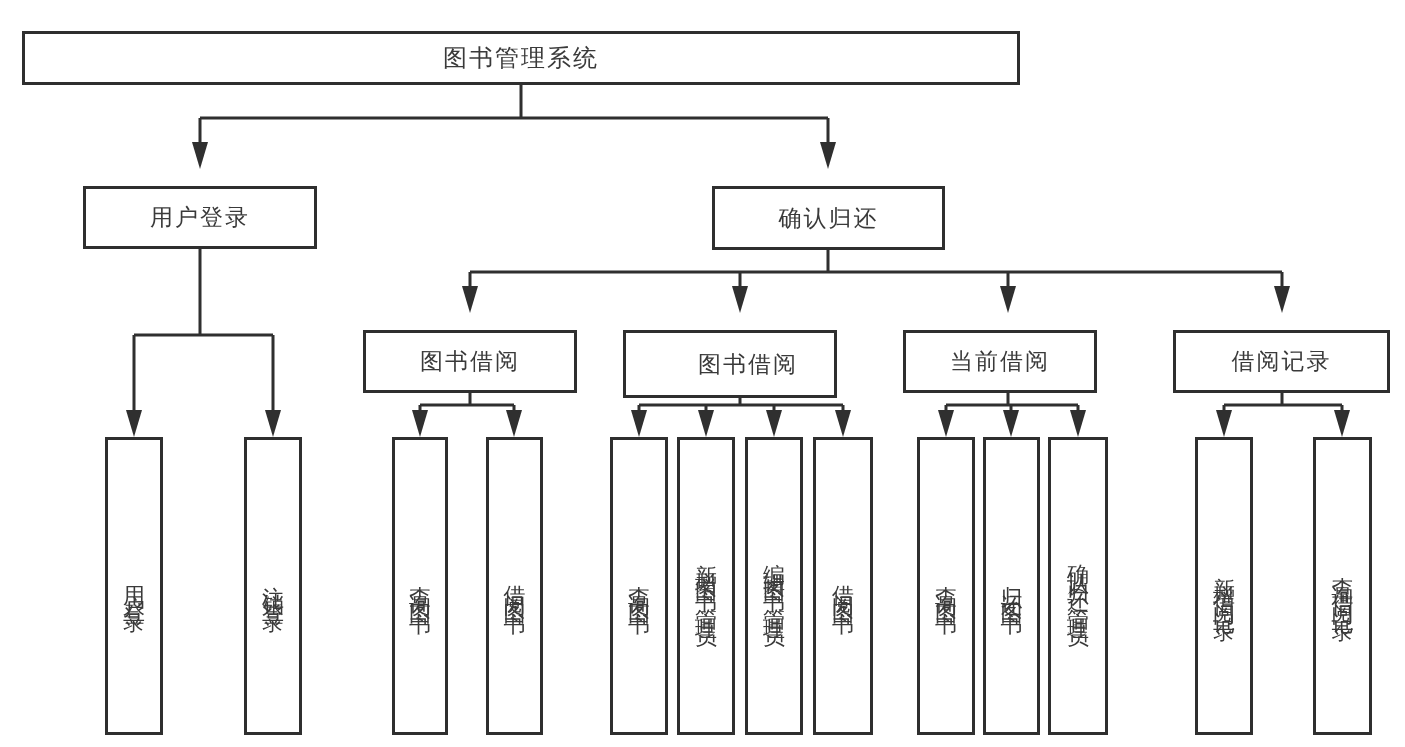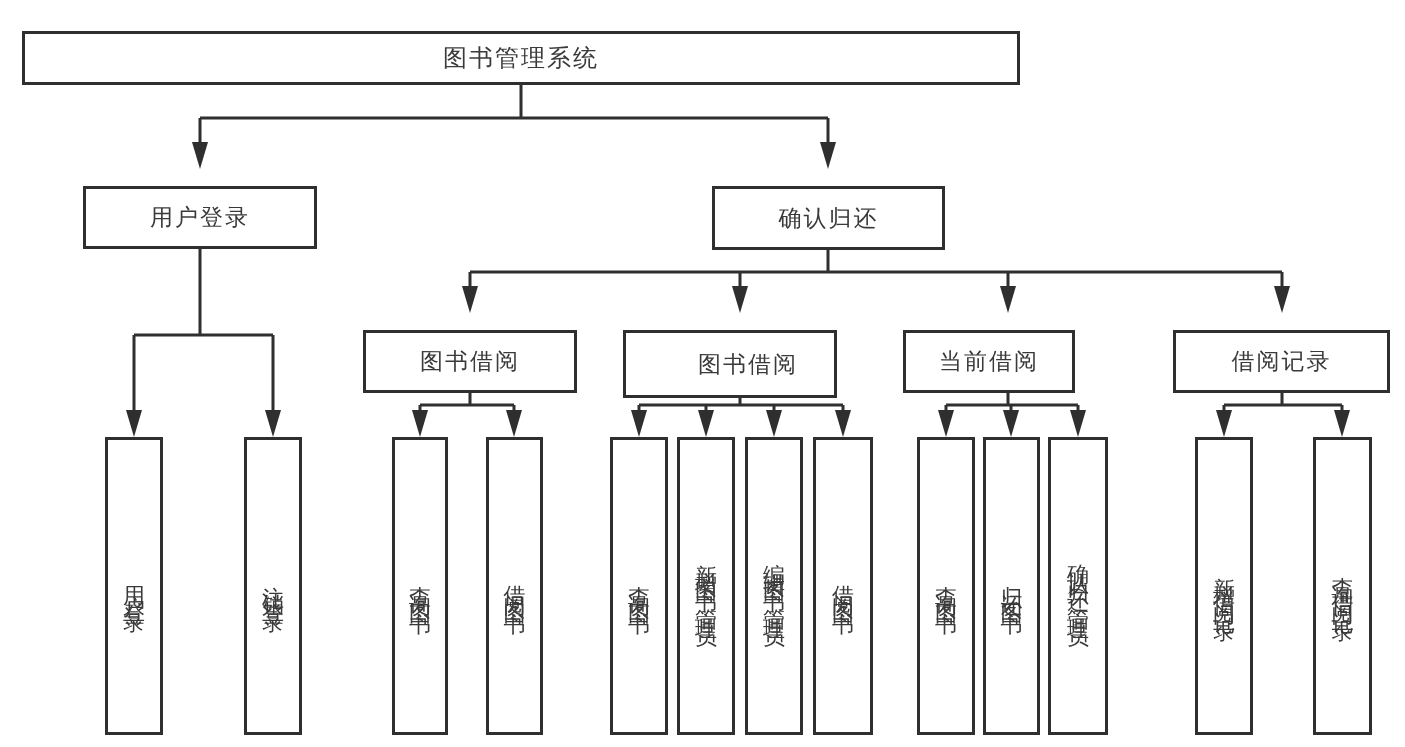--- a/index.html
+++ b/index.html
@@ -88,21 +88,21 @@
     <polygon points="1334,410 1350,410 1342,437"></polygon>
   </svg>
 
   <div class="node h-node root-node" style="left:22px;top:14px;width:998px;height:54px;">图书管理系统</div>
 
   <div class="node h-node" style="left:83px;top:169px;width:234px;height:63px;">用户登录</div>
   <div class="node h-node" style="left:712px;top:169px;width:233px;height:64px;">确认归还</div>
 
   <div class="node h-node" style="left:363px;top:313px;width:214px;height:63px;">图书借阅</div>
   <div class="node h-node" style="left:623px;top:313px;width:214px;height:68px;padding-left:36px;">图书借阅</div>
-  <div class="node h-node" style="left:903px;top:313px;width:172px;height:63px;">当前借阅</div>
+  <div class="node h-node" style="left:903px;top:313px;width:194px;height:63px;">当前借阅</div>
   <div class="node h-node" style="left:1173px;top:313px;width:217px;height:63px;">借阅记录</div>
 
   <div class="node leaf" style="left:105px;top:437px;width:58px;height:298px;">
     <span class="vtext">用户登录</span>
   </div>
   <div class="node leaf" style="left:244px;top:437px;width:58px;height:298px;">
     <span class="vtext">注销登录</span>
   </div>
 
   <div class="node leaf" style="left:392px;top:437px;width:56px;height:298px;">

